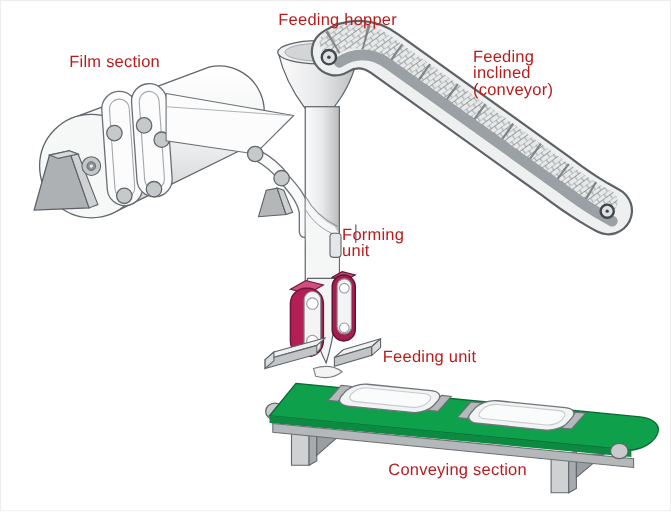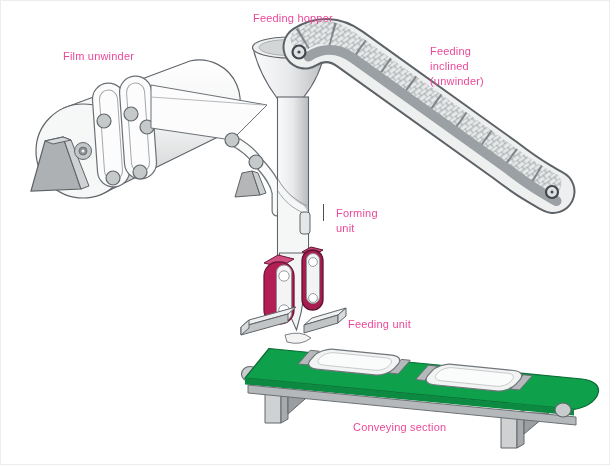--- a/index.html
+++ b/index.html
@@ -8,22 +8,22 @@
     width:610px;height:465px;
     background:#ffffff;
     border:1px solid #ededed;
     box-sizing:border-box;
     font-family:"Liberation Sans", sans-serif;
     overflow:hidden;
   }
   .figure svg{position:absolute;left:0;top:0;}
   .lbl{
     position:absolute;
-    color:#ec4899;
-    font-size:11px;
+    color:#b91c1c;
+    font-size:15px;
     line-height:15px;
     letter-spacing:.2px;
     white-space:nowrap;
   }
 </style>
 </head>
 <body>
 
 <div class="figure">
 
@@ -172,26 +172,26 @@
       <rect x="87" y="5" width="9" height="23" fill="#b6b9bb" stroke="#6b7074" stroke-width="1" vector-effect="non-scaling-stroke"></rect>
       <rect x="0" y="0" width="88" height="33" rx="13" fill="#f2f3f3" stroke="#70757a" stroke-width="1.2" vector-effect="non-scaling-stroke"></rect>
       <rect x="7" y="5" width="74" height="21" rx="9" fill="#fafbfb" stroke="#c9cccf" stroke-width="1" vector-effect="non-scaling-stroke"></rect>
     </g>
   </g>
 
   <line x1="322.5" y1="203" x2="322.5" y2="220" stroke="#4a515b" stroke-width="1"></line>
 </svg>
 
 <div class="lbl" style="left:252px;top:10px;">Feeding hopper</div>
-<div class="lbl" style="left:62px;top:48px;">Film unwinder</div>
+<div class="lbl" style="left:62px;top:48px;">Film section</div>
 <div class="lbl" style="left:429px;top:43px;">
   <div>Feeding</div>
   <div>inclined</div>
-  <div>(unwinder)</div>
+  <div>(conveyor)</div>
 </div>
-<div class="lbl" style="left:310px;top:205px;padding-left:25px;">
+<div class="lbl" style="left:310px;top:205px;">
   <div>Forming</div>
   <div>unit</div>
 </div>
 <div class="lbl" style="left:347px;top:316px;">Feeding unit</div>
 <div class="lbl" style="left:352px;top:407px;margin-top:12px;">Conveying section</div>
 
 </div>
 
 </body></html>

